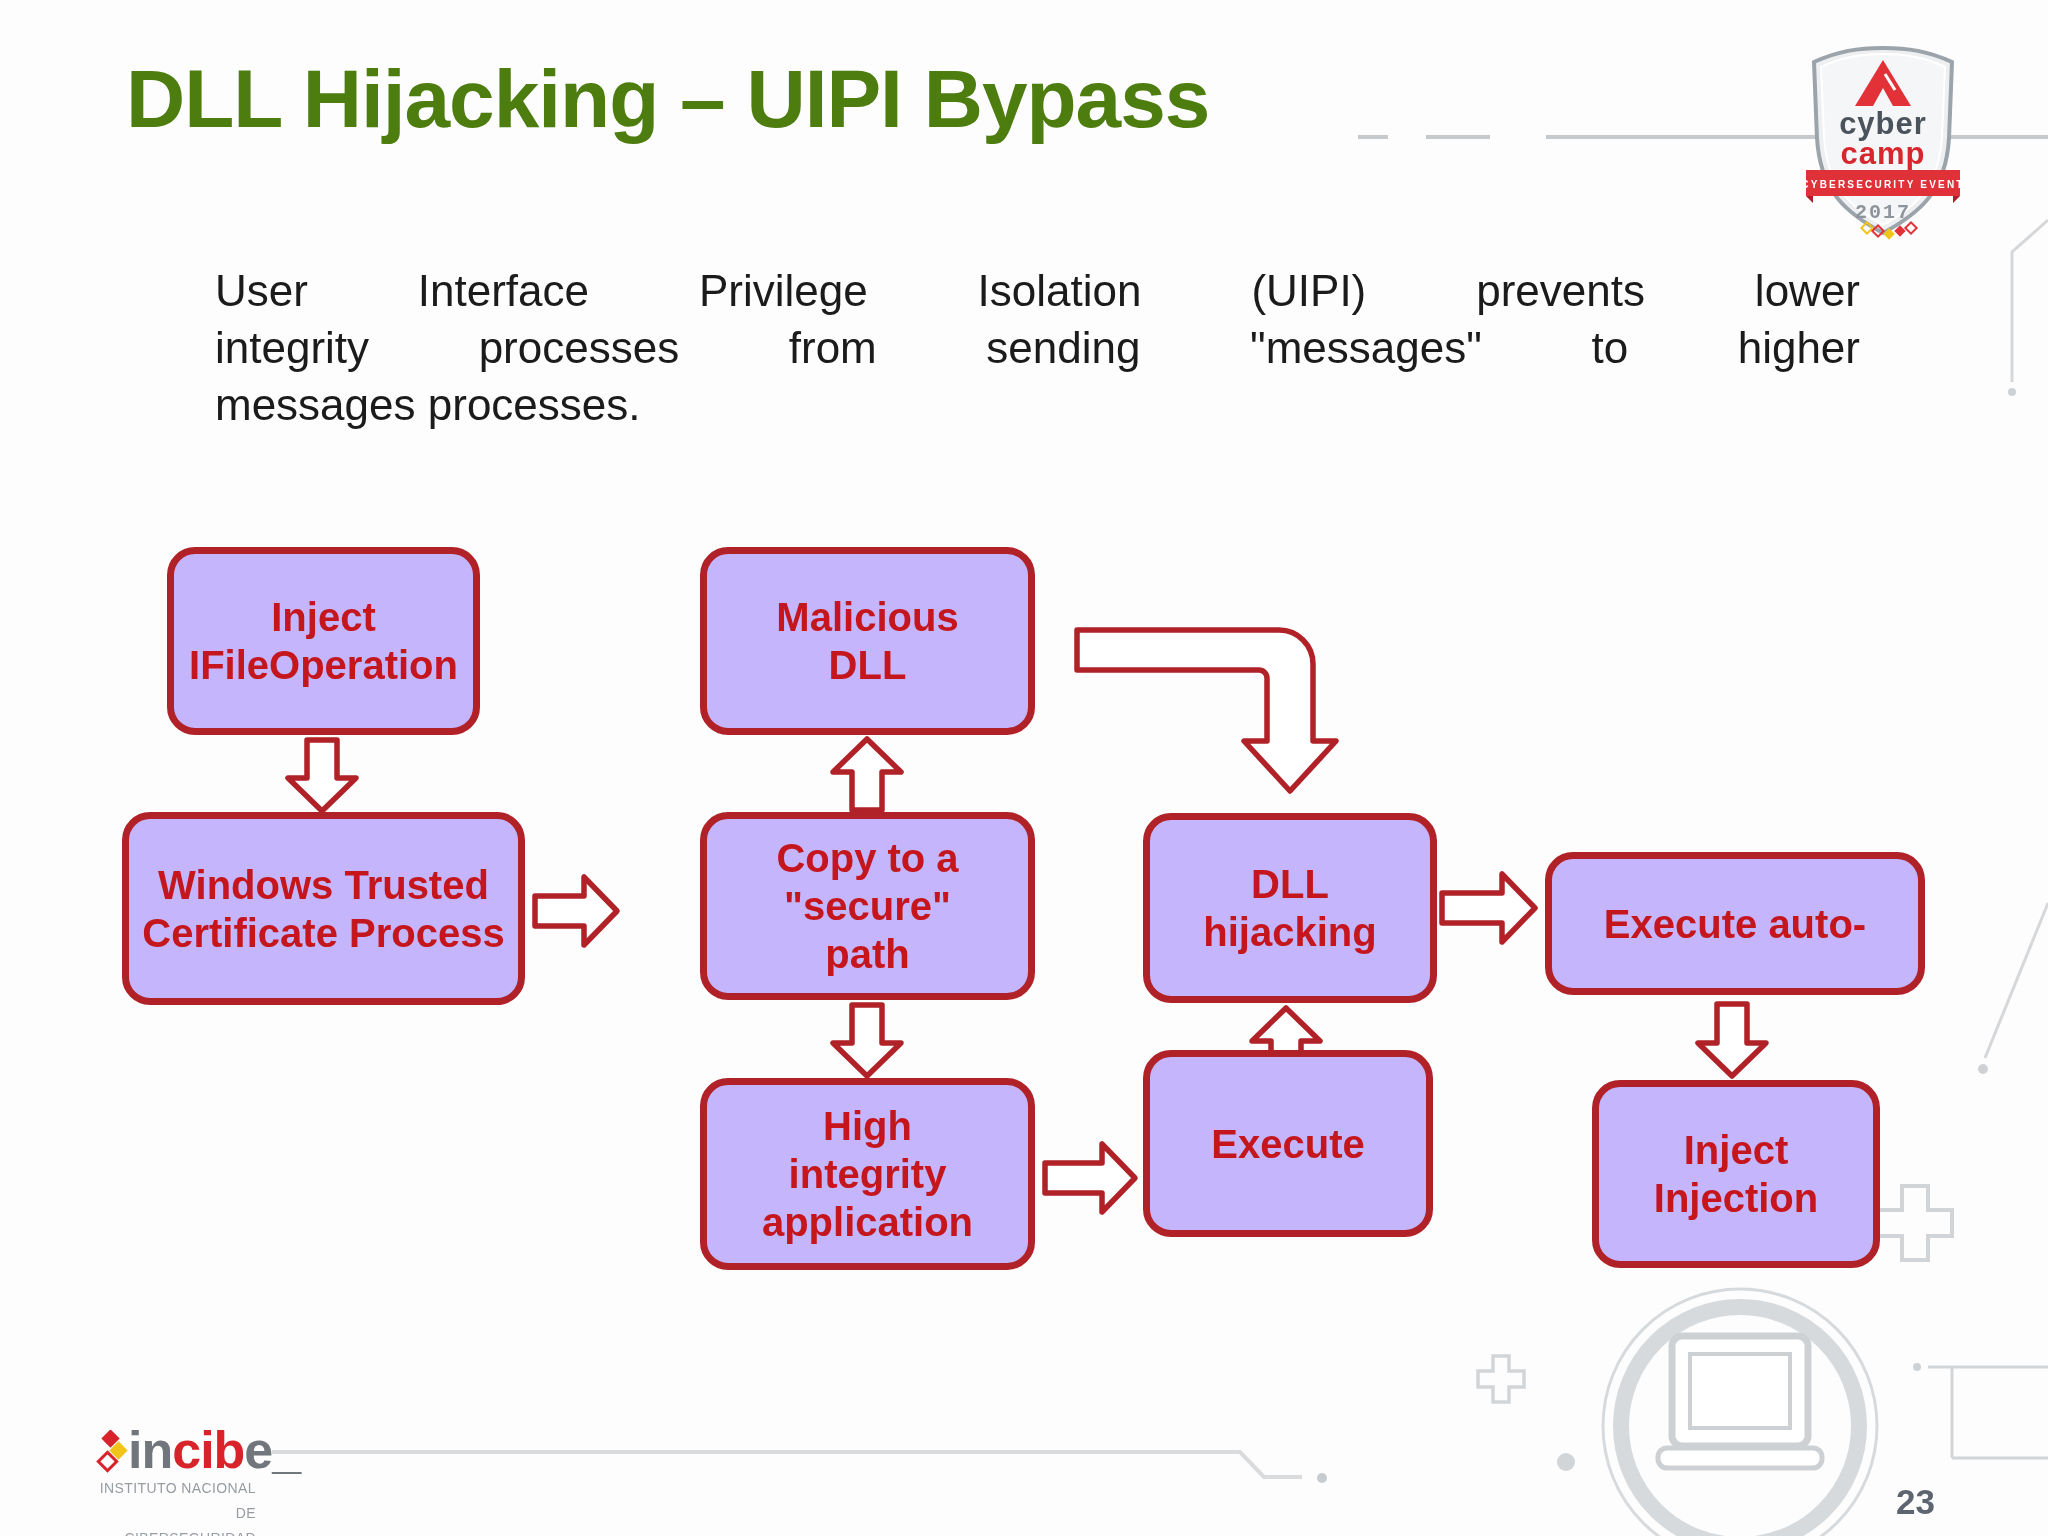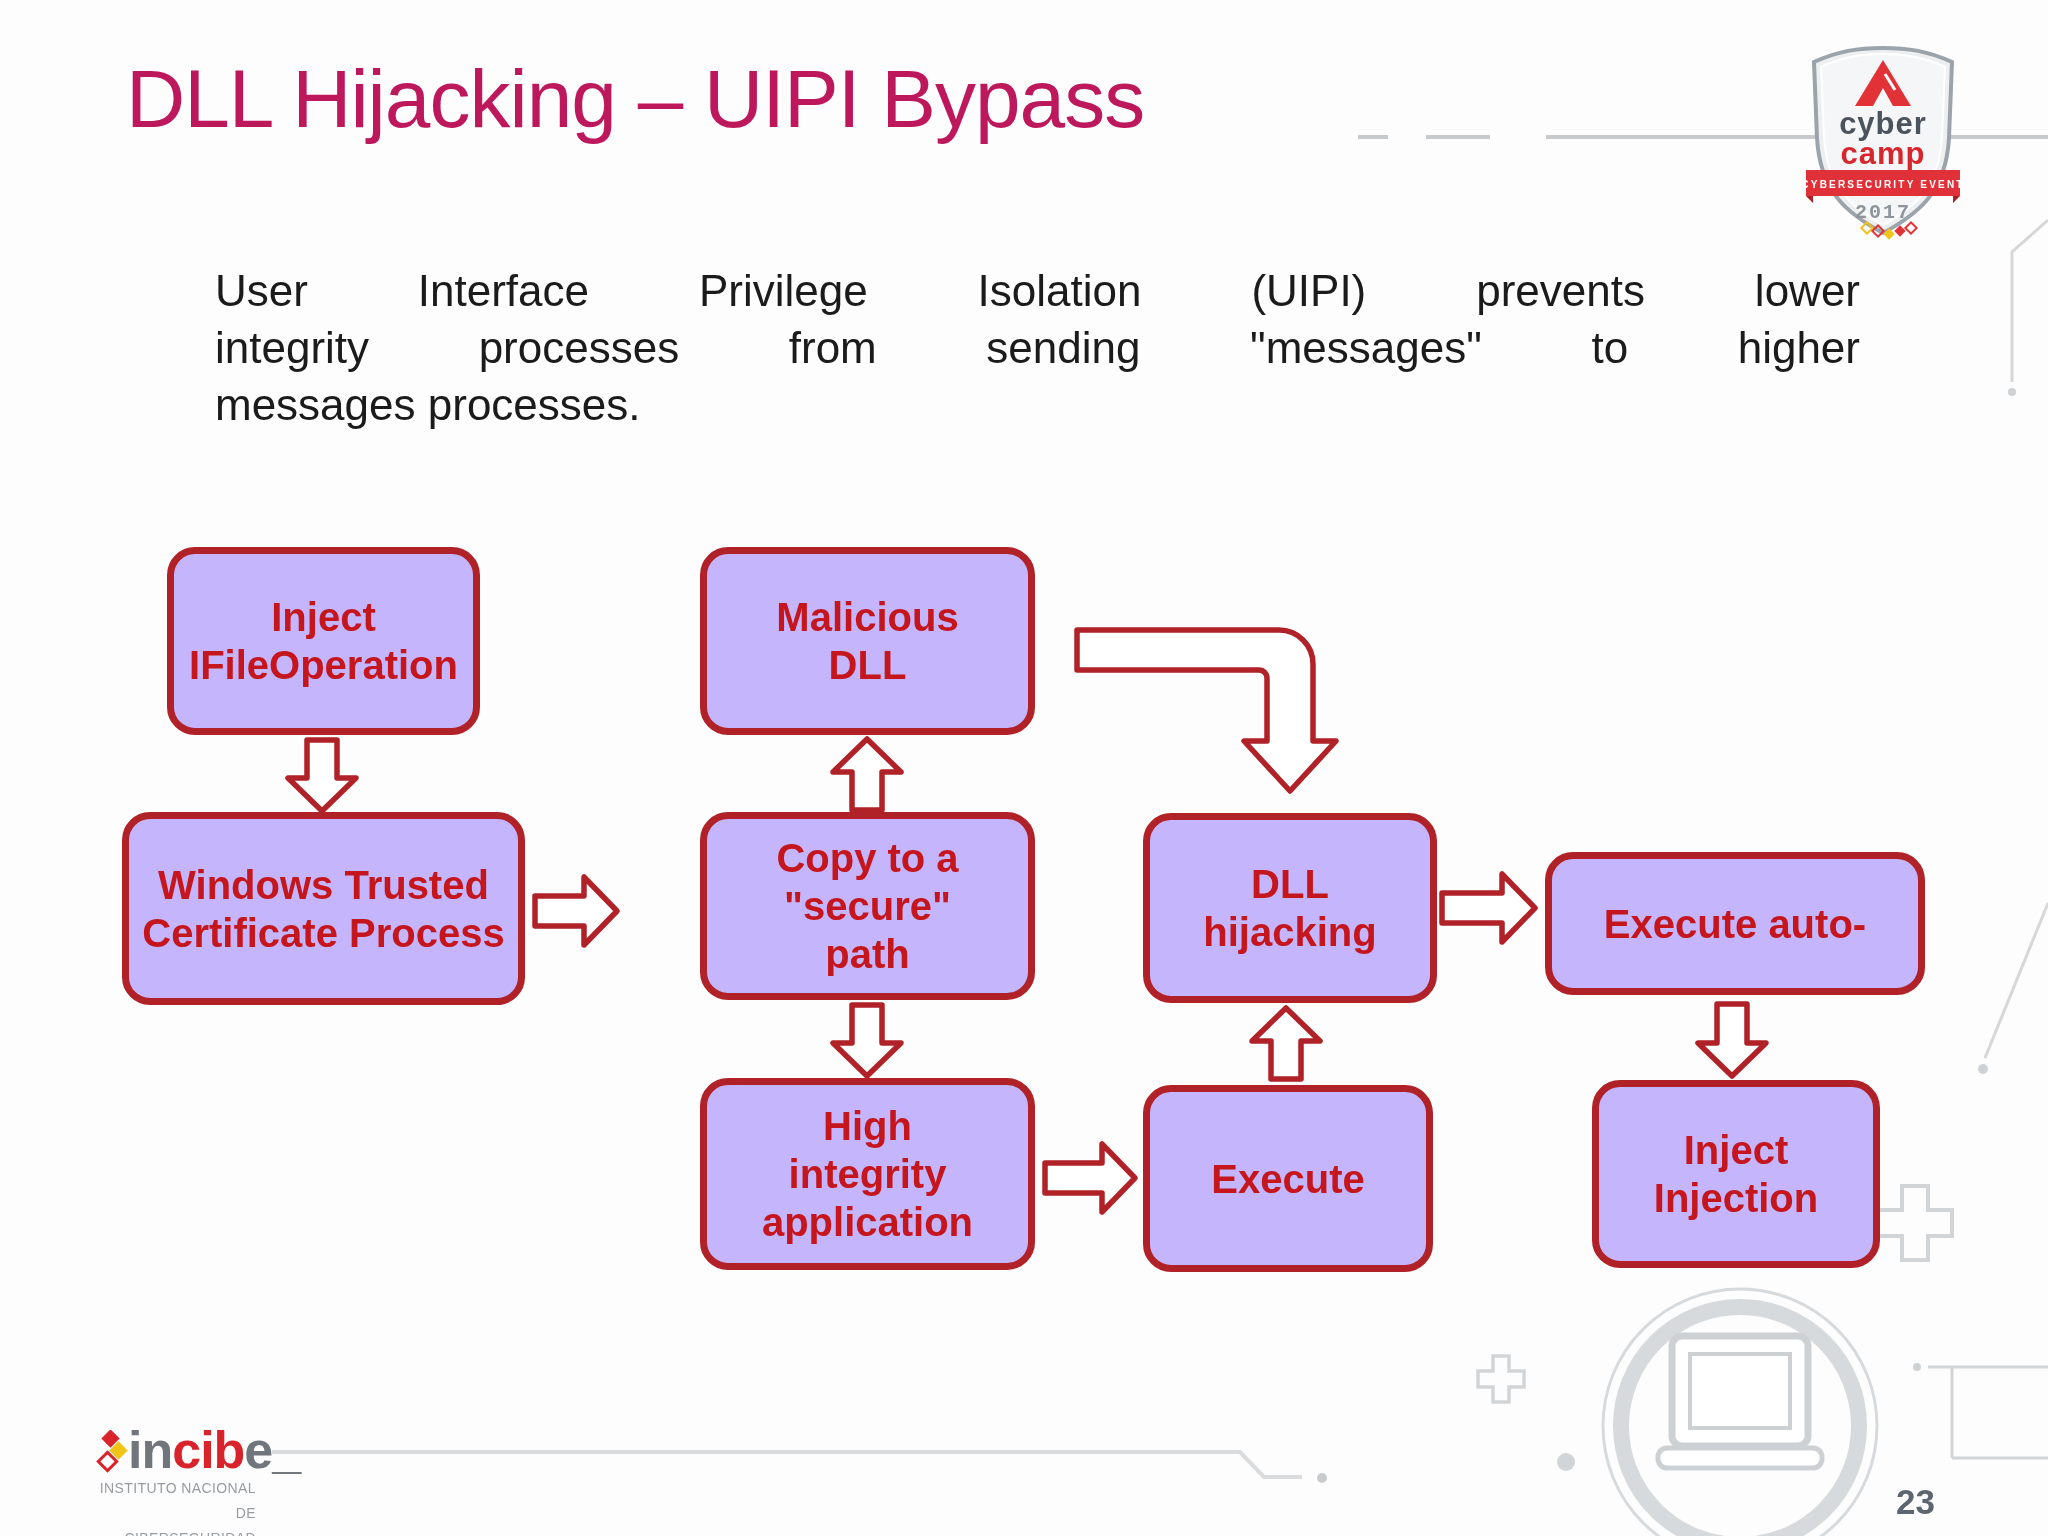--- a/index.html
+++ b/index.html
@@ -3,22 +3,22 @@
 <meta charset="utf-8">
 <style>
   html,body{margin:0;padding:0;background:#888;}
   .slide{
     position:relative;width:2048px;height:1536px;background:#fdfdfe;
     overflow:hidden;font-family:"Liberation Sans",sans-serif;
   }
   
   .title{
     position:absolute;left:126px;top:52px;width:1300px;
-    font-size:82px;font-weight:400;letter-spacing:-1px;
-    color:#be185d;white-space:nowrap;
+    font-size:82px;font-weight:700;letter-spacing:-1px;
+    color:#4d7c0f;white-space:nowrap;
   }
   
   .intro{
     position:absolute;left:215px;top:262px;width:1645px;
     font-size:44px;line-height:57px;color:#1b1b1b;font-weight:400;
   }
   .intro .jline{text-align:justify;text-align-last:justify;}
   .intro .lline{text-align:left;}
   
   .node{
@@ -29,21 +29,21 @@
     text-align:center;
   }
   .node span{display:block;}
   .n-inject{left:167px;top:547px;width:313px;height:188px;}
   .n-malicious{left:700px;top:547px;width:335px;height:188px;}
   .n-windows{left:122px;top:812px;width:403px;height:193px;}
   .n-copy{left:700px;top:812px;width:335px;height:188px;}
   .n-dllhijack{left:1143px;top:813px;width:294px;height:190px;}
   .n-execauto{left:1545px;top:812px;width:380px;height:143px;margin-top:40px;}
   .n-highint{left:700px;top:1078px;width:335px;height:192px;}
-  .n-execute{left:1143px;top:1085px;width:290px;height:187px;}
+  .n-execute{left:1143px;top:1050px;width:290px;height:187px;}
   .n-procinj{left:1592px;top:1080px;width:288px;height:188px;}
   
   .overlay{position:absolute;left:0;top:0;width:2048px;height:1536px;pointer-events:none;}
   
   .pagenum{
     position:absolute;left:1896px;top:1482px;font-size:35px;font-weight:700;color:#5d6570;
   }
   
   .incibe{position:absolute;left:96px;top:1420px;width:260px;height:100px;}
   .incibe-word{

